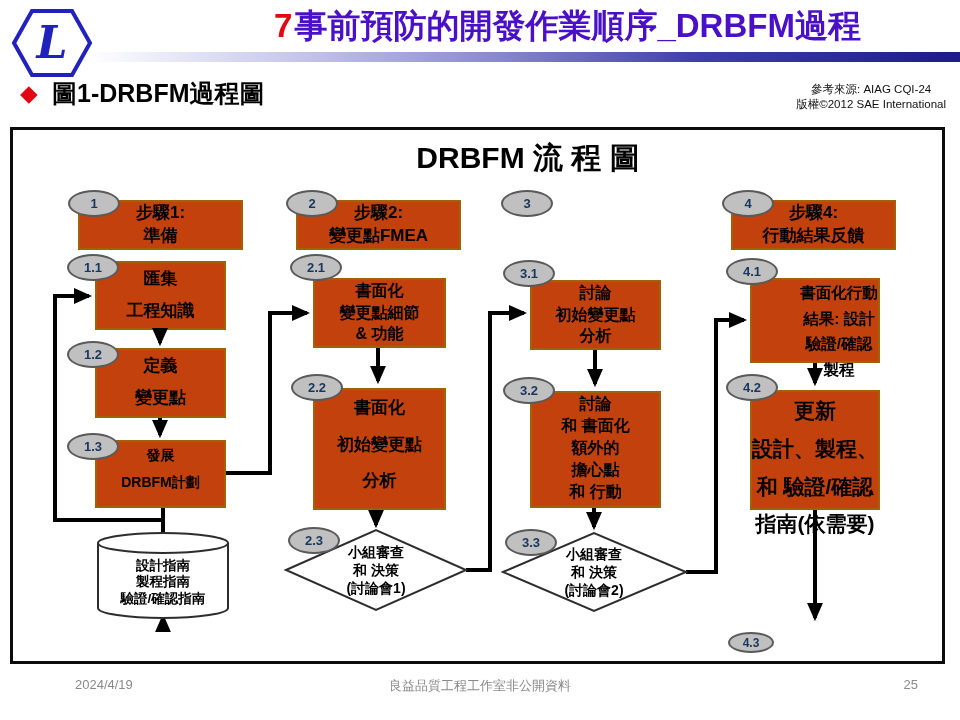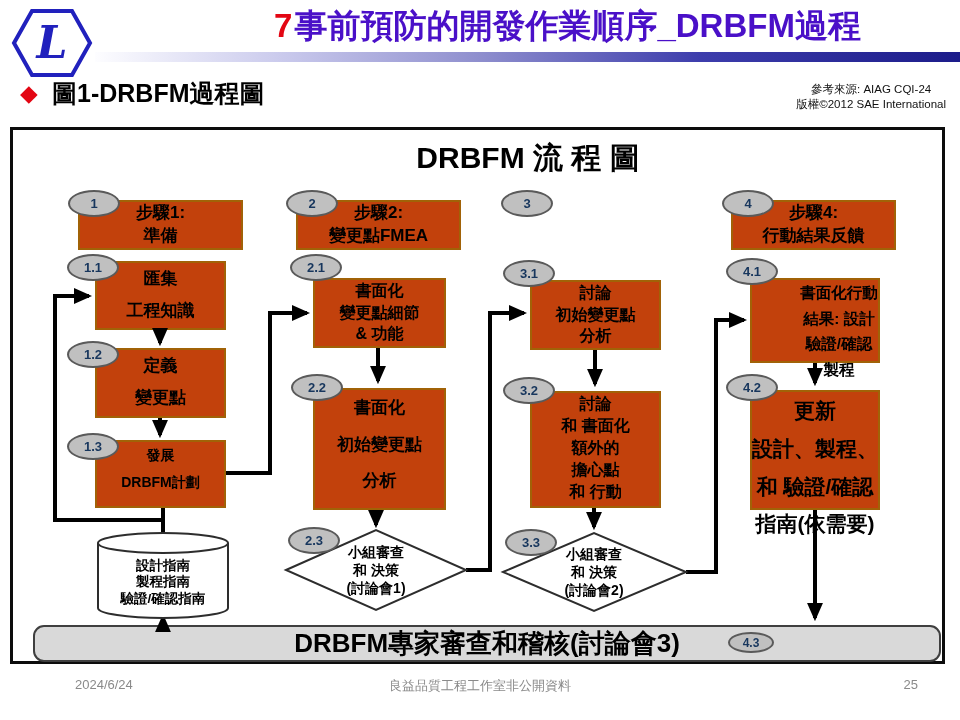--- a/index.html
+++ b/index.html
@@ -197,37 +197,34 @@
 結果: 設計
 驗證/確認 製程</span>
   </div>
   <div class="box" style="left:737px;top:260px;width:130px;height:120px;">
     <span class="node-label" style="font-size:21px;line-height:1.8;">更新
 設計、製程、
 和 驗證/確認
 指南(依需要)</span>
   </div>
 
-  <div class="review-bar">
-    <span class="node-label">DRBFM專家審查和稽核(討論會3)</span>
-  </div>
 
   <div class="badge" style="left:55px;top:60px;">1</div>
   <div class="badge" style="left:273px;top:60px;">2</div>
   <div class="badge" style="left:488px;top:60px;">3</div>
   <div class="badge" style="left:709px;top:60px;">4</div>
   <div class="badge" style="left:54px;top:124px;">1.1</div>
   <div class="badge" style="left:54px;top:211px;">1.2</div>
   <div class="badge" style="left:54px;top:303px;">1.3</div>
   <div class="badge" style="left:277px;top:124px;">2.1</div>
   <div class="badge" style="left:278px;top:244px;">2.2</div>
   <div class="badge" style="left:275px;top:397px;">2.3</div>
   <div class="badge" style="left:490px;top:130px;">3.1</div>
   <div class="badge" style="left:490px;top:247px;">3.2</div>
   <div class="badge" style="left:492px;top:399px;">3.3</div>
   <div class="badge" style="left:713px;top:128px;">4.1</div>
   <div class="badge" style="left:713px;top:244px;">4.2</div>
   <div class="badge small" style="left:715px;top:502px;">4.3</div>
 </div>
 
 <div class="footer-item f-center">良益品質工程工作室非公開資料</div>
-<div class="footer-item f-date">2024/6/24</div>
+<div class="footer-item f-date">2024/4/19</div>
 <div class="footer-item f-page">25</div>
 
 </body></html>

